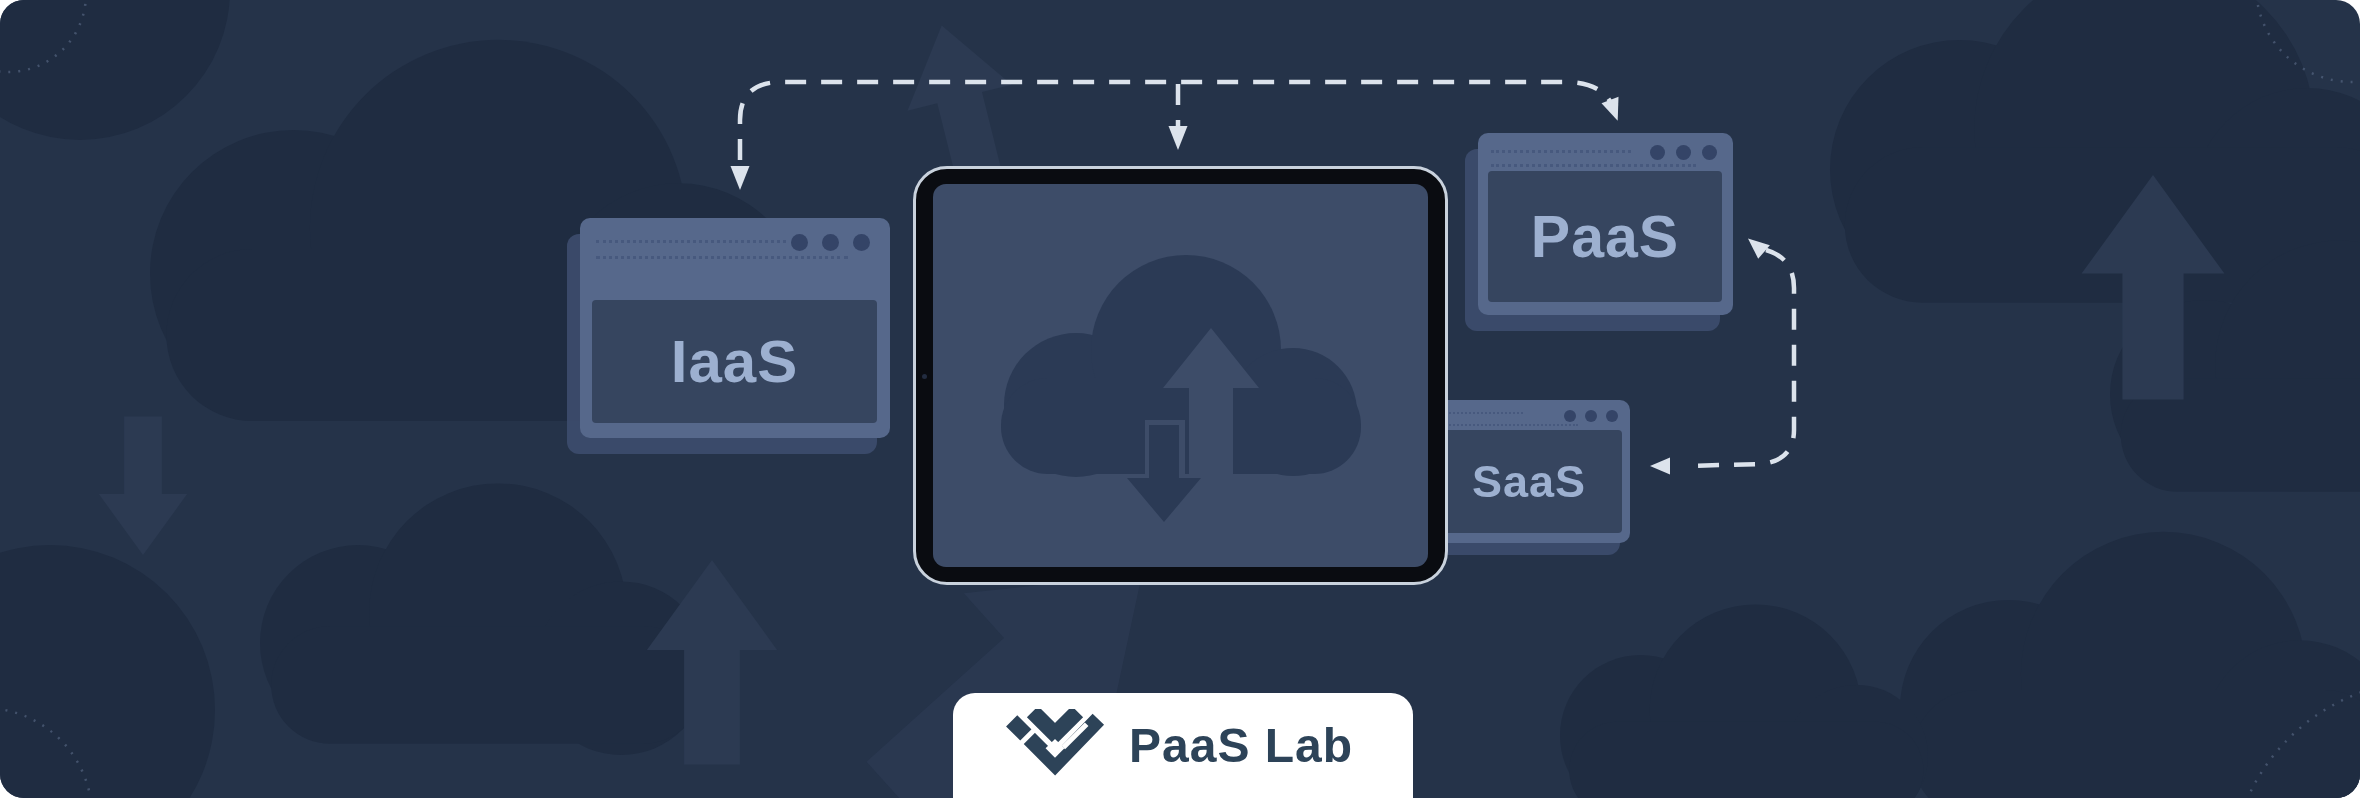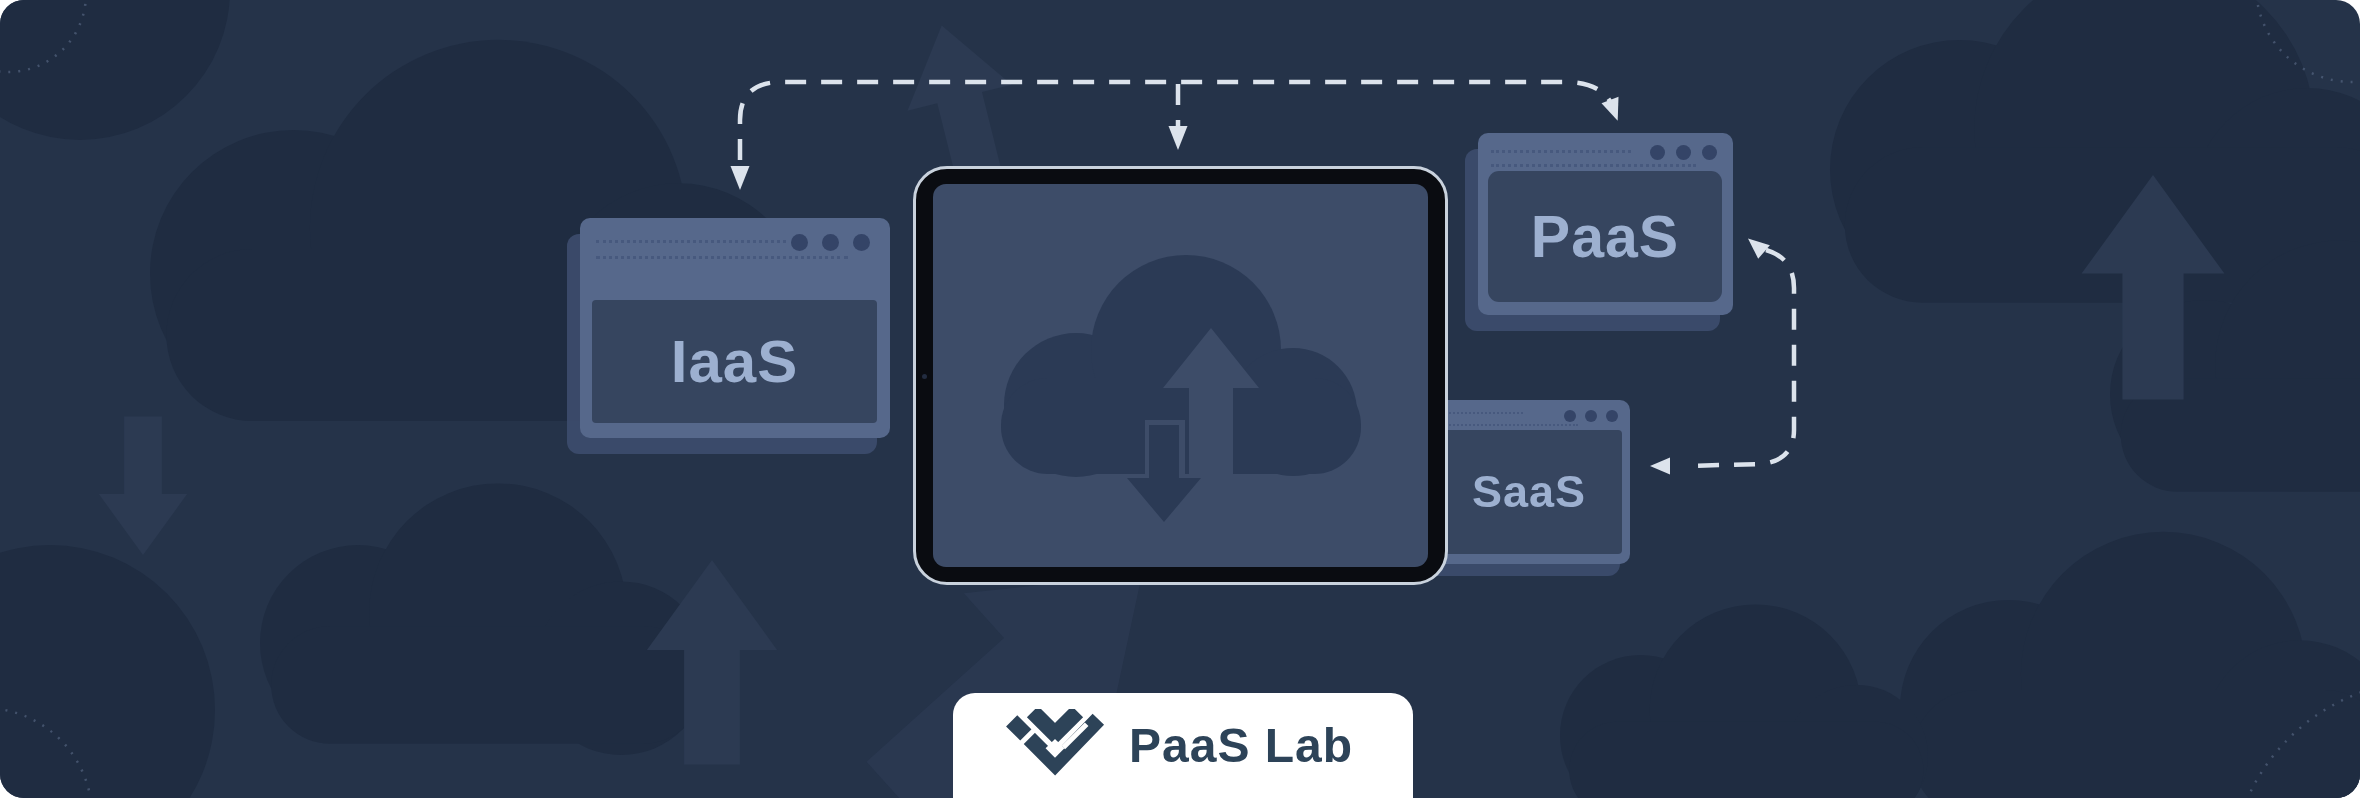--- a/index.html
+++ b/index.html
@@ -35,28 +35,28 @@
 
   .w-iaas{left:580px;top:218px;width:310px;height:220px;}
   .w-iaas .content{top:47px;left:12px;right:13px;bottom:15px;margin-top:35px;}
   .w-iaas .label{font-size:60px;}
   .w-iaas .dots{top:16px;right:20px;gap:14px;}
   .w-iaas .dot{width:17px;height:17px;}
   .w-iaas .l1{top:22px;left:16px;width:190px;}
   .w-iaas .l2{top:38px;left:16px;width:252px;}
 
   .w-paas{left:1478px;top:133px;width:255px;height:182px;}
-  .w-paas .content{top:38px;left:10px;right:11px;bottom:13px;border-radius:11px;}
+  .w-paas .content{top:38px;left:10px;right:11px;bottom:13px;}
   .w-paas .label{font-size:59px;}
   .w-paas .dots{top:12px;right:16px;gap:11px;}
   .w-paas .dot{width:15px;height:15px;}
   .w-paas .l1{top:17px;left:13px;width:140px;}
   .w-paas .l2{top:31px;left:13px;width:205px;}
 
-  .w-saas{left:1428px;top:400px;width:202px;height:164px;}
+  .w-saas{left:1428px;top:400px;width:202px;height:143px;}
   .w-saas .win-shadow{left:-10px;top:12px;}
   .w-saas .content{top:30px;left:8px;right:8px;bottom:10px;}
   .w-saas .label{font-size:45px;}
   .w-saas .dots{top:10px;right:12px;gap:9px;}
   .w-saas .dot{width:12px;height:12px;}
   .w-saas .l1{top:12px;left:10px;width:85px;border-top-width:2px;}
   .w-saas .l2{top:24px;left:10px;width:140px;border-top-width:2px;}
 
   
   .tablet{position:absolute;left:913px;top:166px;width:535px;height:419px;z-index:4;

